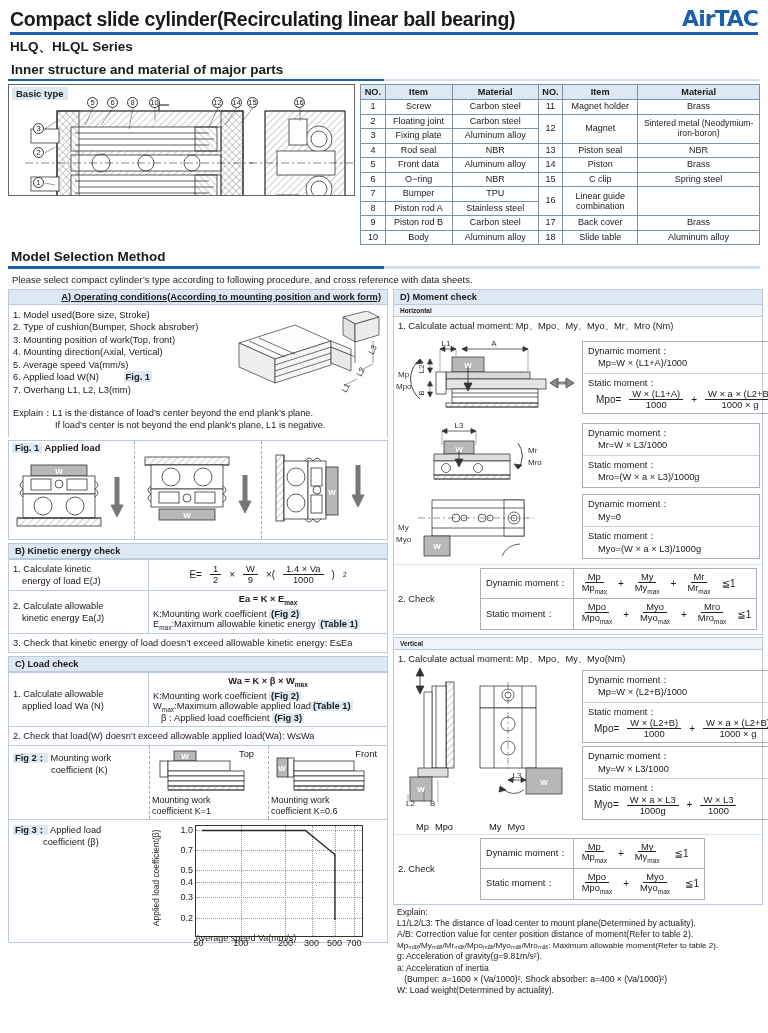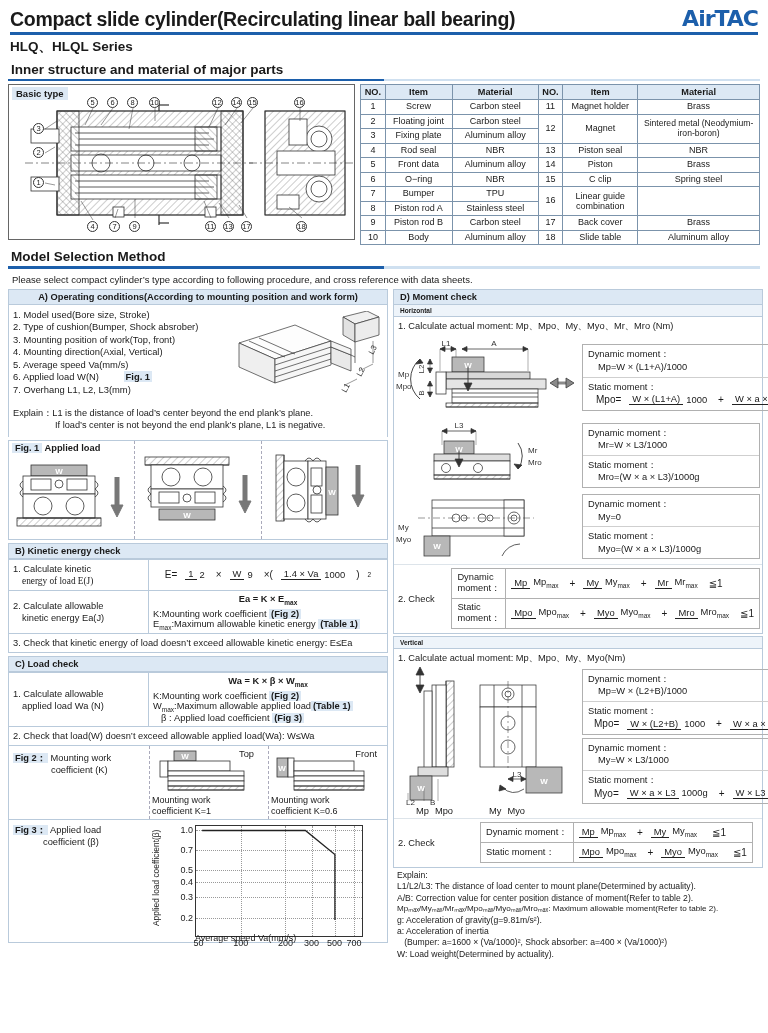--- a/index.html
+++ b/index.html
@@ -22,21 +22,21 @@
           font-family:"DejaVu Sans", sans-serif; }
   .hdr-rule { height:2.5px; background:#1c5fab; margin:0 2px; }
   .series { font-size:13.5px; font-weight:bold; padding:3px 2px 2px 2px; }
 
   .sec-title { font-size:13.5px; font-weight:bold; padding:4px 2px 2px 3px; }
   .sec-rule { height:2.5px; background:#1c5fab; width:100%; margin-bottom:2px;}
   .sec-rule.half { background:linear-gradient(to right,#1c5fab 0 50%, #cfe0f0 50% 100%); }
 
   
   .toprow { display:flex; gap:5px; margin-top:3px; }
-  .diagbox { width:350px; height:156px; border:1px solid #666; position:relative;
+  .diagbox { width:350px; height:112px; border:1px solid #666; position:relative;
              background:#fff; overflow:hidden; }
   .tagline { position:absolute; left:3px; top:2px; font-size:9.5px; font-weight:bold;
              background:#dce8f4; padding:1px 4px; z-index:4; }
   .cnum { position:absolute; font-size:7.5px; width:11px; height:11px; border:1px solid #333;
           border-radius:50%; text-align:center; line-height:9.5px; background:#fff; z-index:3; }
 
   
   table.parts { border-collapse:collapse; font-size:9px; width:403px; }
   table.parts th { background:#dce8f4; border:1px solid #7b93ab; font-weight:bold;
                    padding:2px 1px; font-size:9.2px; }
@@ -44,41 +44,41 @@
                    height:14.5px; line-height:1.05; }
   .w-no { width:24px; } .w-item { width:66px; } .w-mat { width:85px; }
   .w-no2 { width:24px; } .w-item2 { width:74px; } .w-mat2 { width:120px; }
 
   
   .intro { font-size:9.5px; padding:3px 4px 4px 4px; }
   .cols { display:flex; gap:5px; }
   .colL { width:380px; } .colR { width:370px; }
   .bar { background:#dce8f4; font-size:9.3px; font-weight:bold; padding:2px 6px;
          border:1px solid #b9cadb; }
-  .bar.center { text-align:center; }
+  .bar.center { text-align:right;text-decoration:underline; }
   .bar.sub { background:#eef4fa; }
 
   .lista { font-size:9.4px; line-height:1.33; padding:4px 2px 0 4px; }
   .explain { font-size:9.2px; line-height:1.3; padding:4px 2px 3px 4px; }
   .hl { background:#dce8f4; font-weight:bold; padding:0 2px; }
 
   .figrow { display:flex; border:1px solid #b9cadb; margin-top:3px; }
   .figcell { flex:1; position:relative; height:98px; }
   .figcell + .figcell { border-left:1px dashed #aab; }
   .figlbl { position:absolute; left:3px; top:2px; font-size:9.3px; font-weight:bold; z-index:3;}
   .figlbl .tag { background:#dce8f4; padding:0 3px; }
 
   table.kin { border-collapse:collapse; width:100%; font-size:9.3px; }
   table.kin td { border:1px solid #b9cadb; padding:3px 4px; vertical-align:middle; }
   .lcell { width:140px; line-height:1.3; }
   .full { line-height:1.3; }
 
   
   .fx { display:inline-flex; align-items:center; gap:8px; font-size:10px; }
-  .frac { display:inline-flex; flex-direction:row; align-items:center;
+  .frac { display:inline-flex; flex-direction:column; align-items:center;
           vertical-align:middle; line-height:1.05; }
   .frac .num { border-bottom:1px solid #222; padding:0 3px; font-size:9.4px; white-space:nowrap;}
   .frac .den { padding:0 3px; font-size:9.4px; white-space:nowrap; }
   .sub { font-size:6.5px; vertical-align:sub; }
   .sup { font-size:6.5px; vertical-align:super; }
   .ctr { text-align:center; }
 
   
   .f2row { display:flex; border:1px solid #b9cadb; border-top:none; }
   .f2lbl { width:140px; font-size:9.3px; padding:6px 4px; line-height:1.3; }
@@ -466,21 +466,21 @@
           </svg>
         </div>
       </div>
 
       <div class="bar" style="margin-top:3px;">B) Kinetic energy check</div>
       <table class="kin">
         <tbody>
             <tr>
           <td class="lcell">
             <div>1. Calculate kinetic</div>
-            <div style="padding-left:9px;font-family:Liberation Serif, serif;">energy of load   E(J)</div>
+            <div style="padding-left:9px;">energy of load   E(J)</div>
           </td>
           <td class="ctr">
             <span class="fx">
               <span>E=</span>
               <span class="frac">
                     <span class="num">1</span>
                     <span class="den">2</span>
                   </span>
               <span>×</span>
               <span class="frac">

